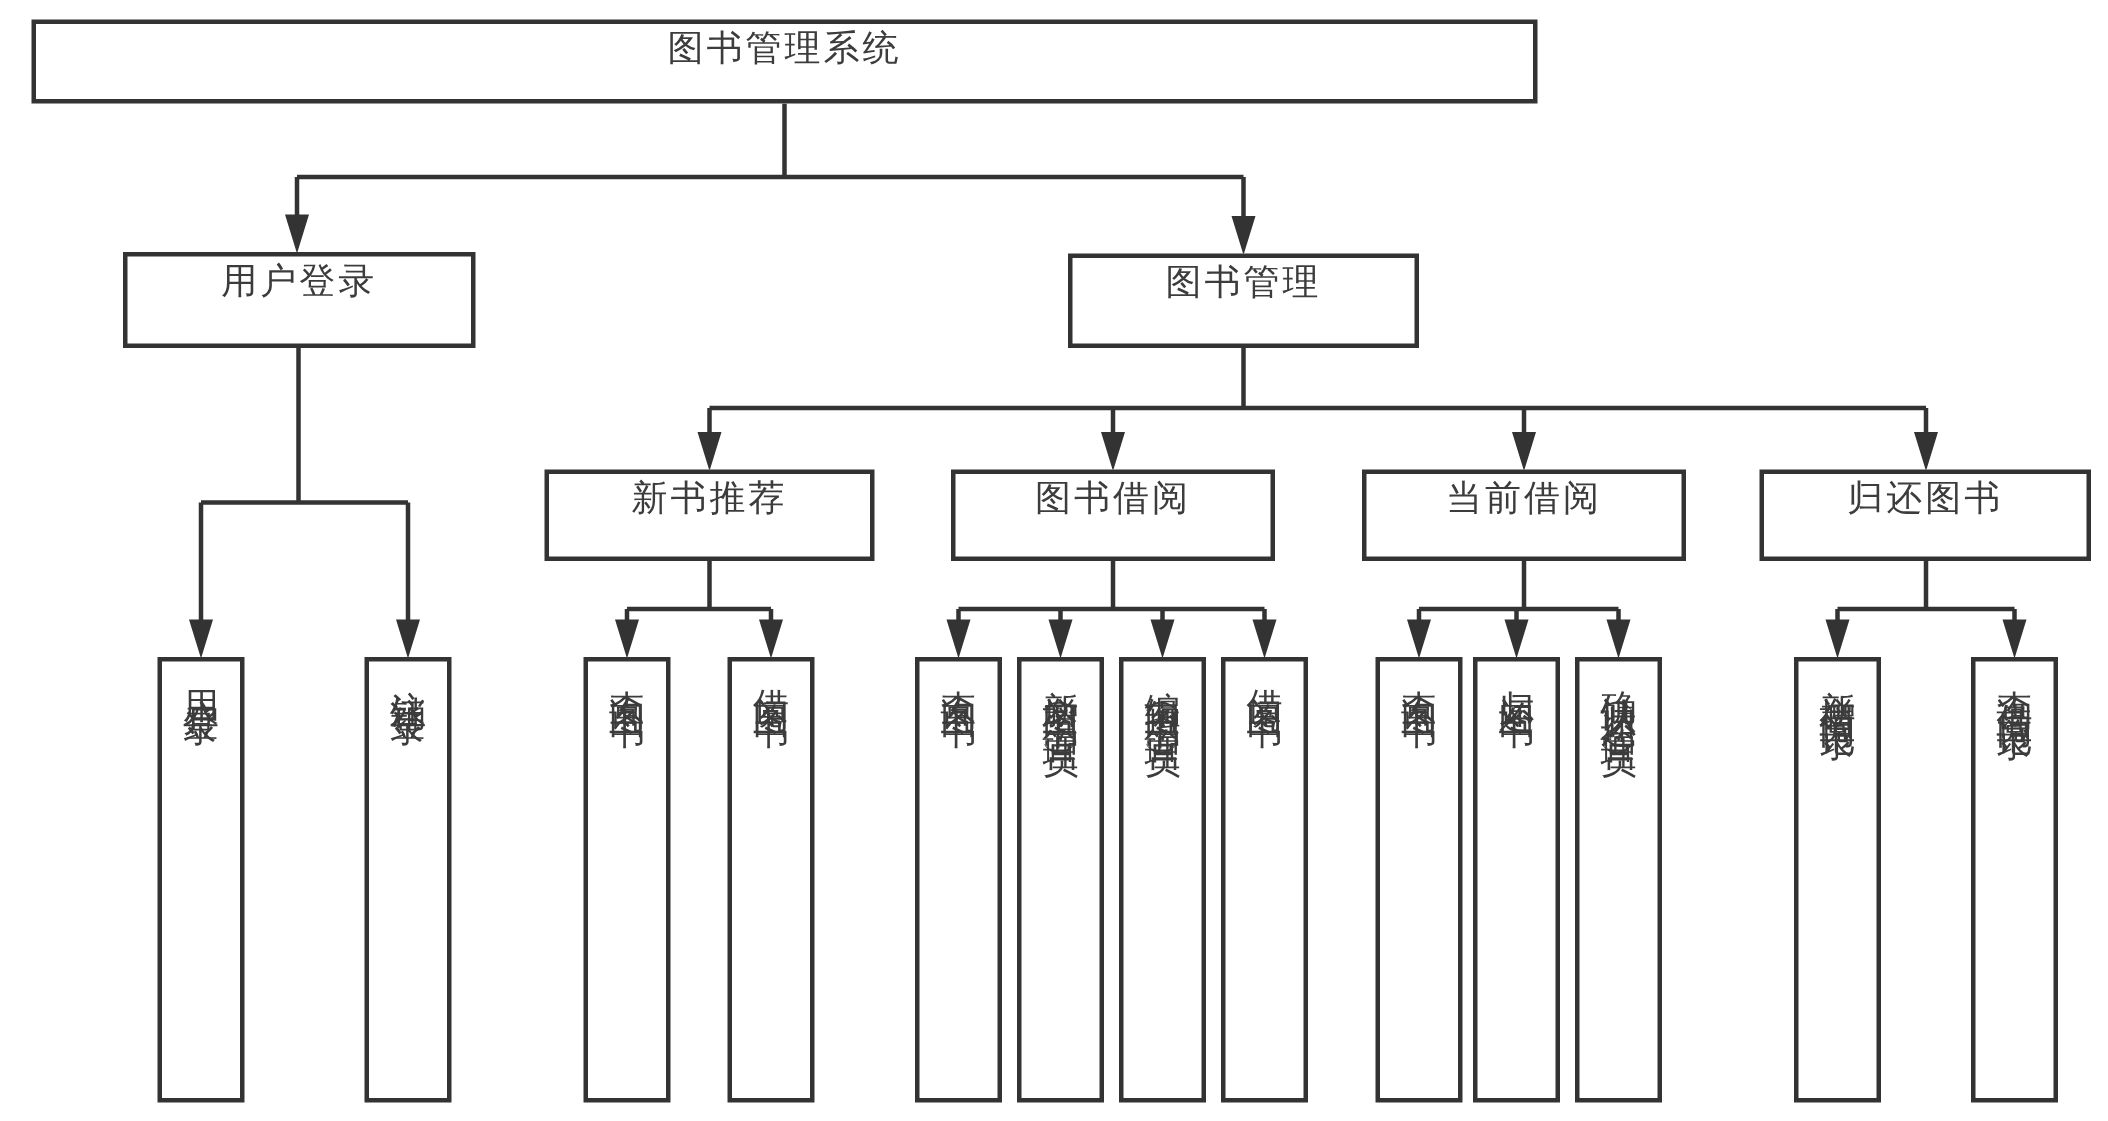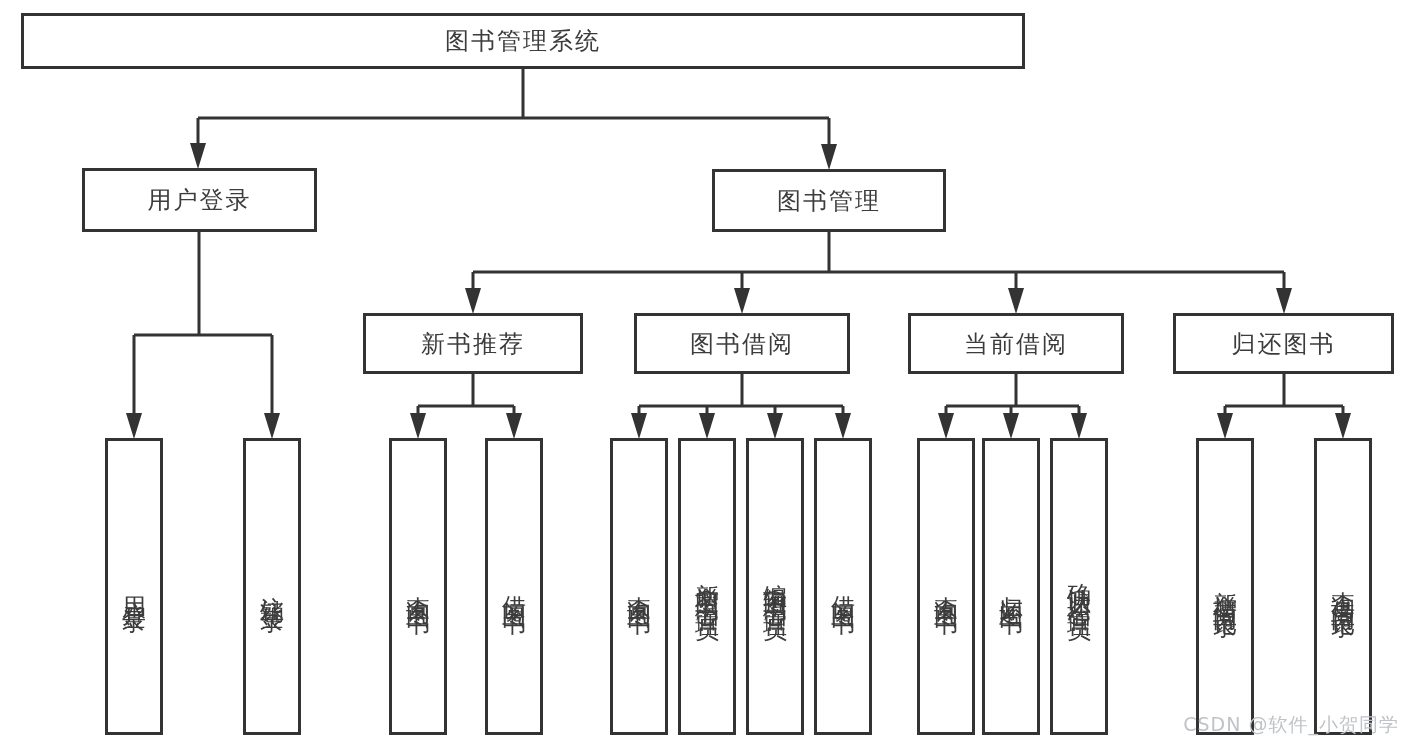--- a/index.html
+++ b/index.html
@@ -20,21 +20,20 @@
     left: 0;
     top: 0;
     pointer-events: none;
   }
   .node {
     position: absolute;
     box-sizing: border-box;
     border: 3px solid #333333;
     background: #ffffff;
     display: flex;
-    align-items: center;
     justify-content: center;
     color: #3c3c3c;
   }
   .node.h {
     font-size: 24px;
     letter-spacing: 2px;
     white-space: nowrap;
   }
   .node.v {
     font-size: 24px;
@@ -168,15 +167,14 @@
     <span class="vtext">确认归还（管理员）</span>
   </div>
 
   <div class="node v leaf n-l12">
     <span class="vtext">新增借阅记录</span>
   </div>
   <div class="node v leaf n-l13">
     <span class="vtext">查询借阅记录</span>
   </div>
 
-  <div class="watermark">CSDN @软件_小贺同学</div>
 
 </div>
 
 </body></html>

